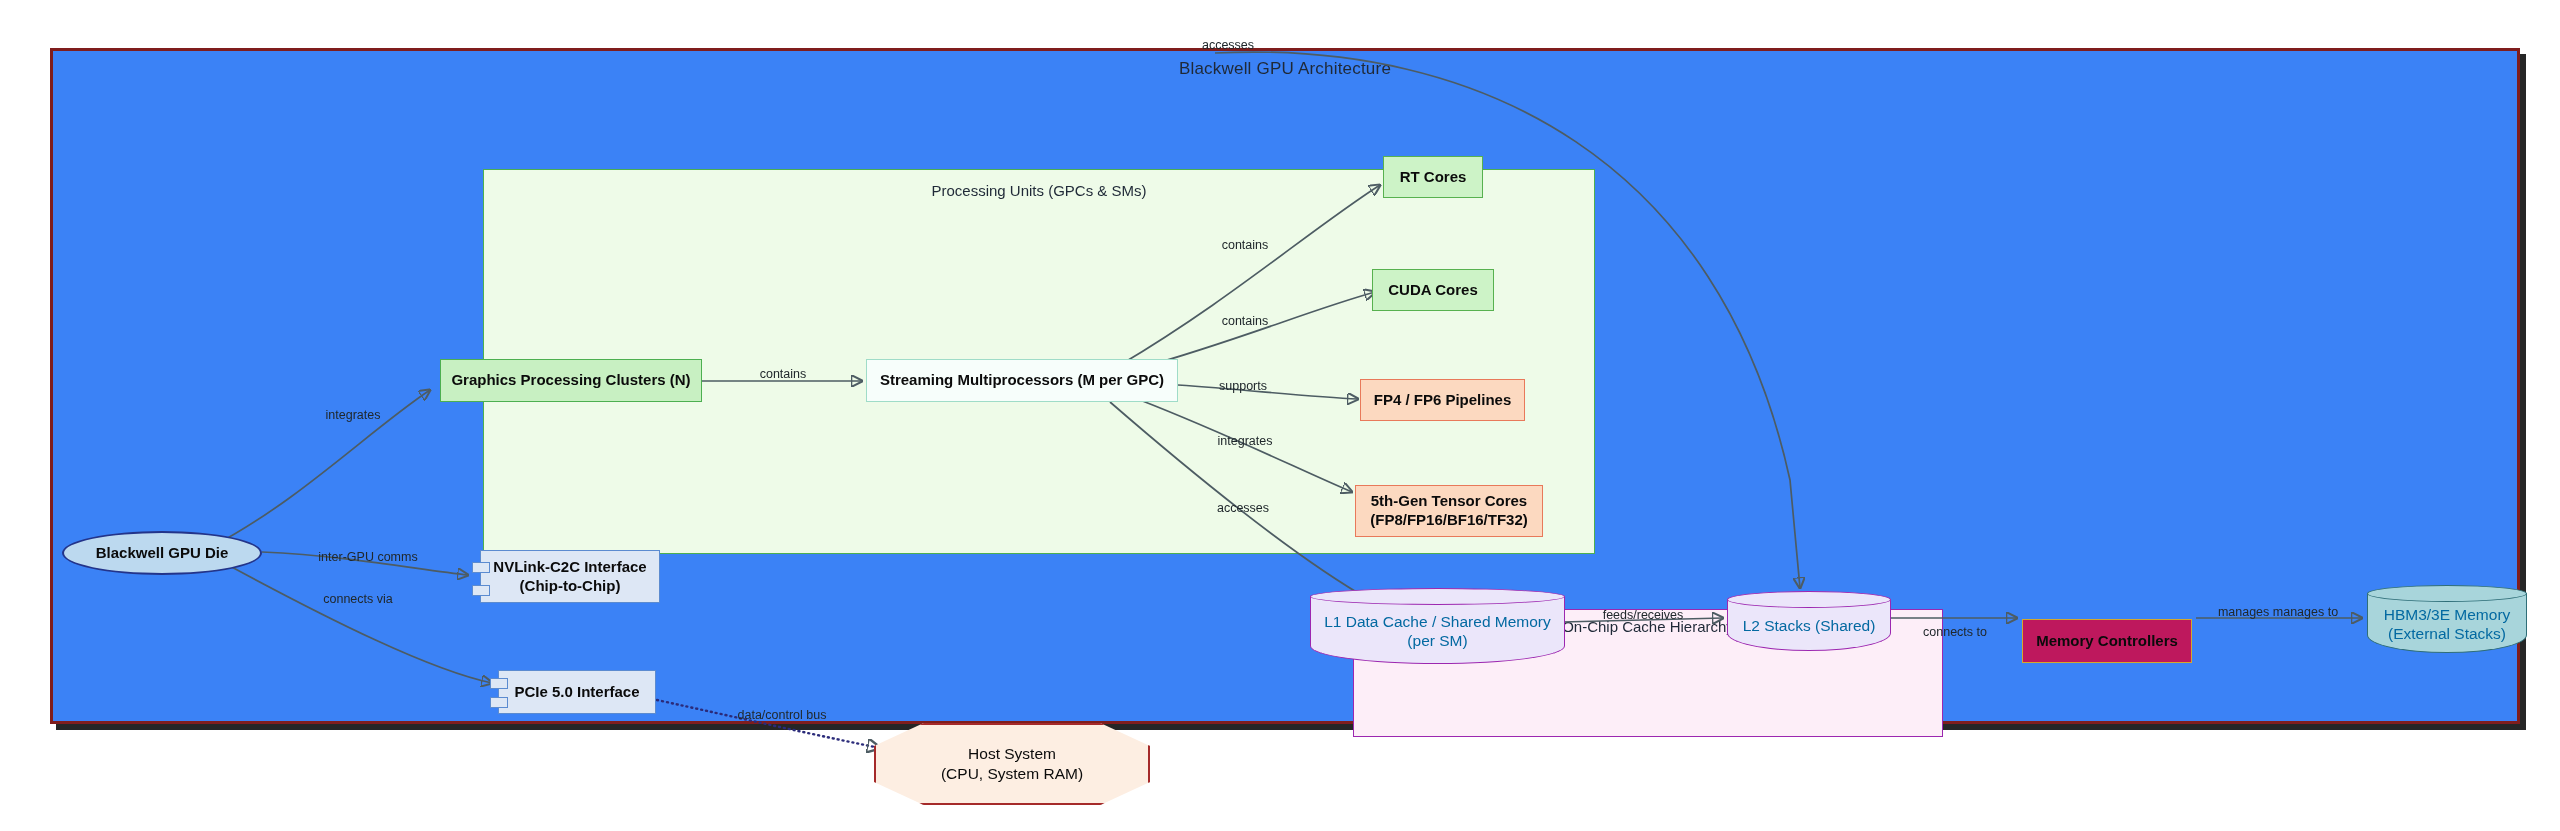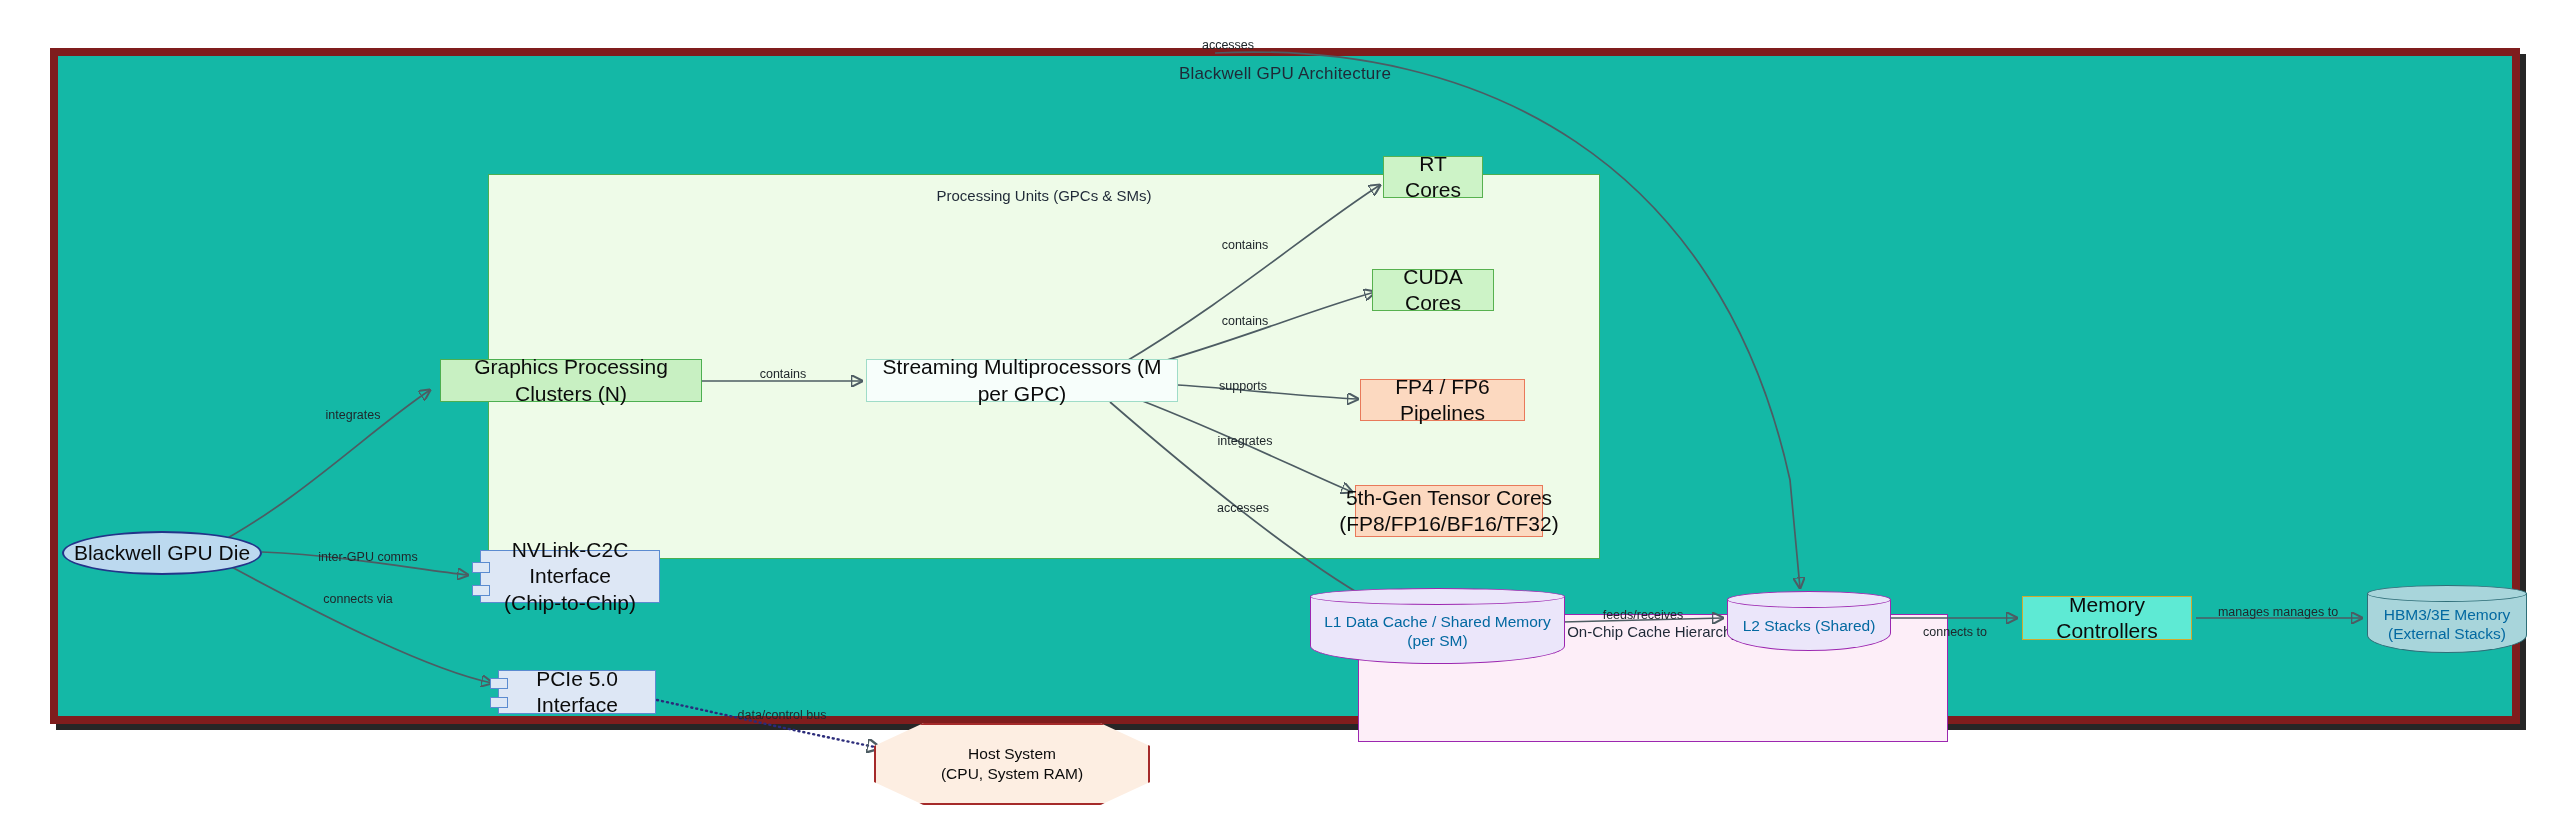--- a/index.html
+++ b/index.html
@@ -3,21 +3,21 @@
 <meta charset="utf-8">
 <style>
   html,body{margin:0;padding:0;background:#ffffff;}
   body{font-family:"Liberation Sans","DejaVu Sans",sans-serif;}
 
   #stage{position:relative;width:2560px;height:831px;overflow:hidden;background:#ffffff;}
 
   
   #gpu-frame{
     position:absolute;left:50px;top:48px;width:2470px;height:676px;
-    background:#14b8a6;border:8px solid #7f1d1d;box-sizing:border-box;
+    background:#3b82f6;border:3px solid #7f1d1d;box-sizing:border-box;
     box-shadow:6px 6px 0 rgba(0,0,0,.85);
   }
   #gpu-frame-title{
     position:absolute;left:0;right:0;top:8px;text-align:center;
     font-size:17px;color:#1f2937;letter-spacing:.2px;white-space:nowrap;
   }
 
   
   #proc-frame{
     position:absolute;left:430px;top:118px;width:1112px;height:385px;
@@ -35,29 +35,30 @@
   }
   #cache-frame-title{
     position:absolute;left:0;right:0;top:8px;text-align:center;
     font-size:15px;color:#1f2937;white-space:nowrap;
   }
 
   
   .node{
     position:absolute;box-sizing:border-box;display:flex;
     align-items:center;justify-content:center;text-align:center;
-    font-size:21px;color:#0b0b0b;line-height:1.25;padding:4px 8px;
+    font-size:15px;color:#0b0b0b;line-height:1.25;padding:4px 8px;
     white-space:pre-line;
+    font-weight:bold;
   }
 
   .n-green{background:#c8f0c2;border:1.6px solid #4caf50;}
   .n-greenlite{background:#cdf3c7;border:1.4px solid #57b14f;}
   .n-white{background:#f7fefb;border:1.4px solid #9fdcc8;}
   .n-orange{background:#fcd9c0;border:1.6px solid #e8795a;}
-  .n-cream{background:#5eead4;border:1.6px solid #d4a92c;}
+  .n-cream{background:#be185d;border:1.6px solid #d4a92c;margin-top:23px;}
 
   
   .n-ellipse{
     background:#bcd9ef;border:2.2px solid #23348a;border-radius:50%;
   }
 
   
   .n-component{
     background:#dde7f5;border:1.6px solid #5b8bd0;
   }

